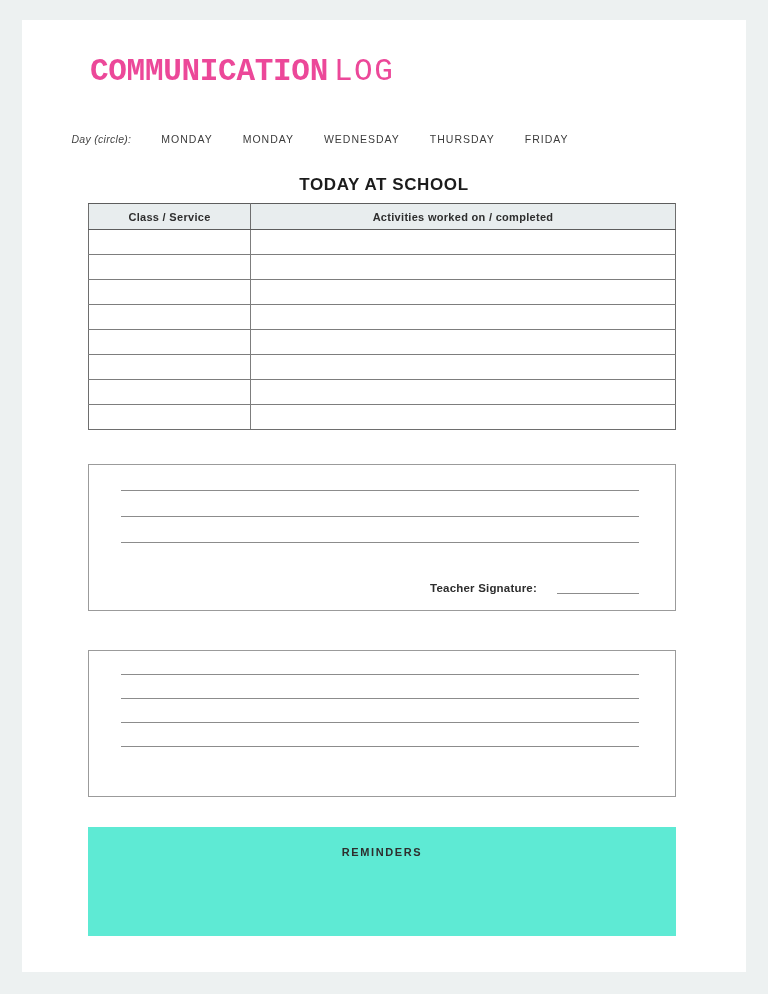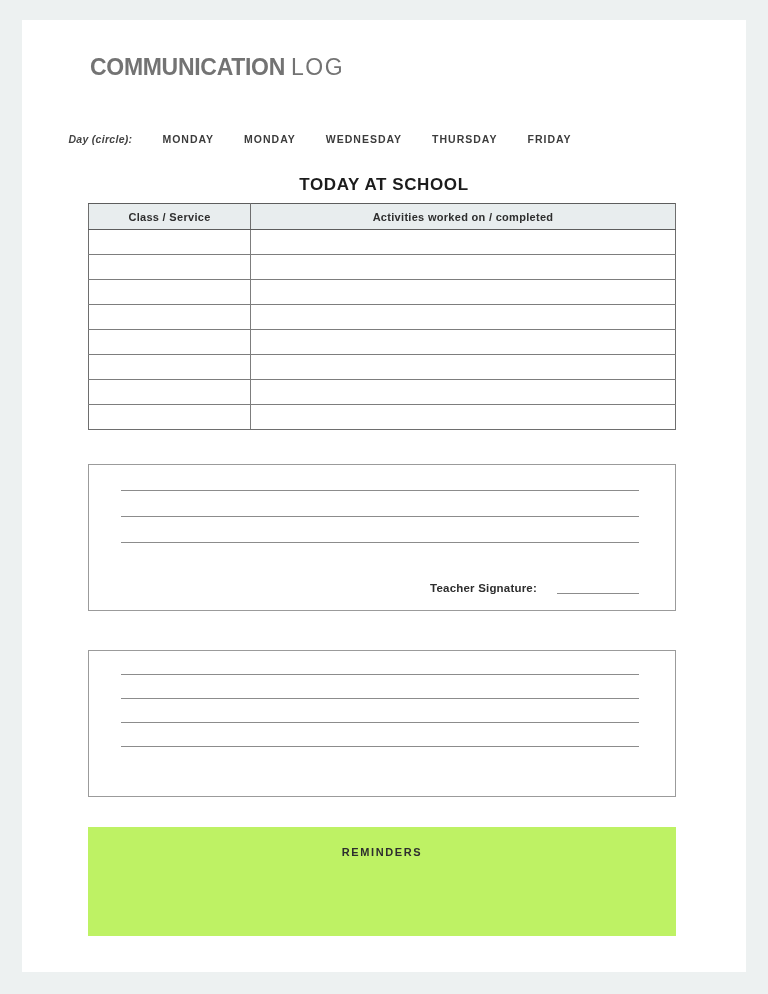--- a/index.html
+++ b/index.html
@@ -18,43 +18,44 @@
   .page {
     position: absolute;
     left: 22px; top: 20px;
     width: 724px; height: 952px;
     background: #ffffff;
   }
 
   
   .title {
     position: absolute; left: 68px; top: 36px;
-    font-size: 23px; line-height: 1;
+    font-size: 31px; line-height: 1;
     letter-spacing: -0.3px;
-    color: #737373;
+    color: #ec4899;
     white-space: nowrap;
+    font-family: Liberation Mono, monospace;
   }
   .title .t-heavy { font-weight: 800; }
   .title .t-light { font-weight: 300; letter-spacing: 1.5px; margin-left: 6px; }
 
   .date-block {
     position: absolute; left: 523px; top: 40px; width: 135px;
   }
   .date-label { font-size: 10.5px; font-weight: 600; color: #4a4a4a; letter-spacing: 0.4px; }
   .date-line {
     display: block; margin-top: 9px; height: 1px;
     background: #8c8c8c; width: 135px;
   }
 
   
   .day-row {
     position: absolute; left: 0; top: 113px; width: 596px;
     display: flex; justify-content: center; align-items: baseline;
     gap: 30px;
-    font-size: 10.5px; color: #3c3c3c; font-weight: bold;
+    font-size: 10.5px; color: #3c3c3c;
   }
   .day-prompt { font-style: italic; letter-spacing: 0.3px; color: #444; }
   .day-option { letter-spacing: 1px; cursor: pointer; }
 
   
   .section-heading {
     position: absolute; left: 0; top: 155px; width: 724px;
     text-align: center;
     font-size: 17px; font-weight: 800; letter-spacing: 0.6px;
     color: #1c1c1c;
@@ -109,21 +110,21 @@
   }
   .sig-line {
     width: 82px; margin-left: 20px; height: 10px;
     border-bottom: 1px solid #8c8c8c;
   }
 
   
   .reminders {
     position: absolute; left: 66px; top: 807px;
     width: 588px; height: 109px;
-    background: #bef264;
+    background: #5eead4;
     text-align: center;
   }
   .reminders-heading {
     padding-top: 19px;
     font-size: 11px; font-weight: 700; letter-spacing: 1.6px;
     color: #2e2e2e;
   }
   .reminders-content { height: 70px; }
 </style>
 </head>

